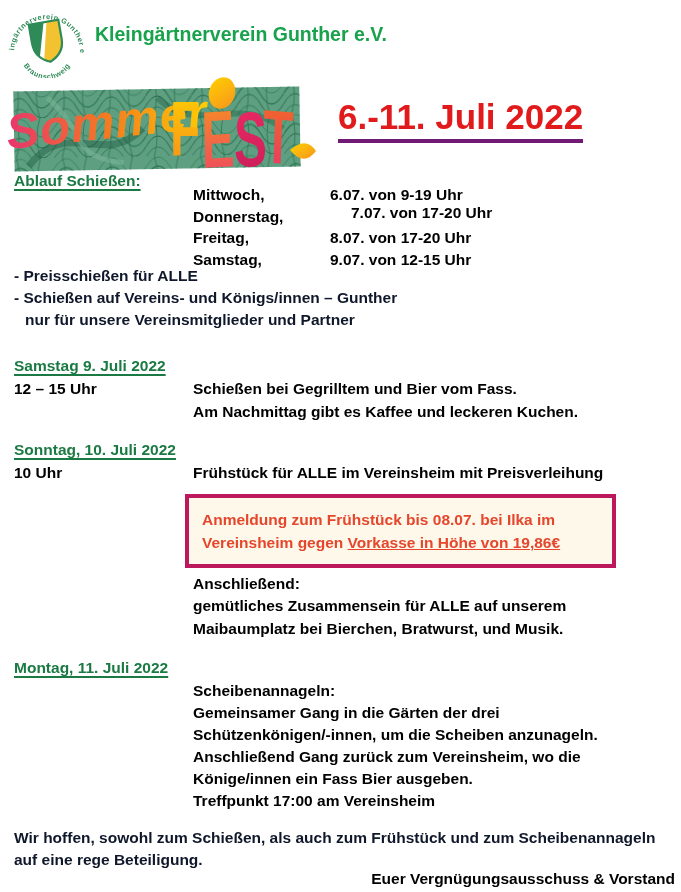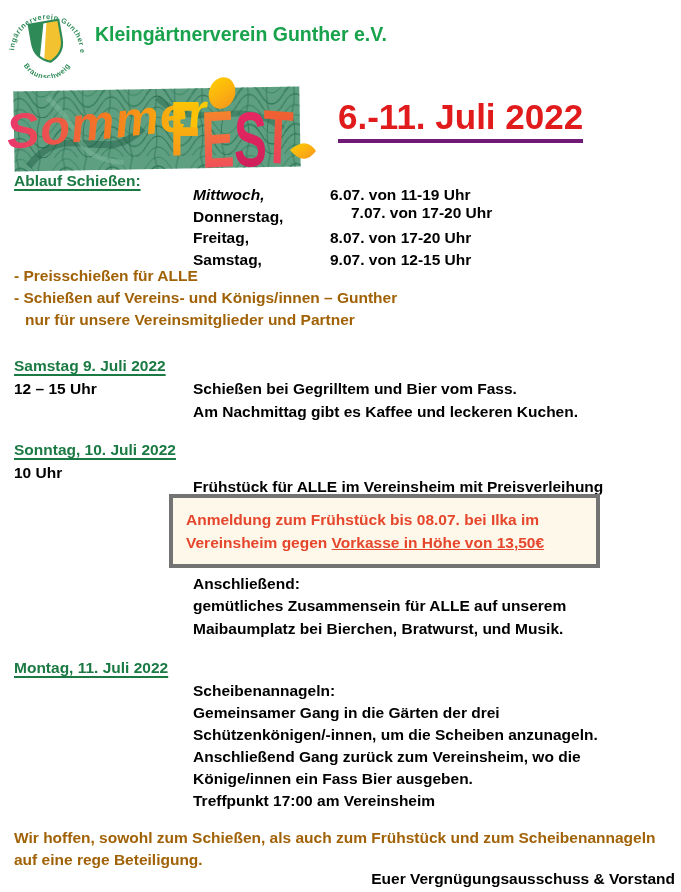--- a/index.html
+++ b/index.html
@@ -3,30 +3,30 @@
 <meta charset="utf-8">
 <style>
   html,body { margin:0; padding:0; background:#fff; }
   .page {
     position:relative; width:681px; height:892px; background:#ffffff;
     font-family:"Liberation Sans", sans-serif; font-weight:700; color:#000;
     overflow:hidden;
   }
   .t { position:absolute; white-space:nowrap; }
   .body { font-size:15.5px; line-height:1.2; }
-  .red { color:#a16207; }
+  .red { color:#0f172a; }
   .ghead { color:#1b7a43; text-decoration:underline; text-decoration-thickness:2px; text-underline-offset:3px; }
   .title { left:95px; top:23px; font-size:19.5px; color:#18a24c; }
   .date-head { left:338px; top:97px; }
   .date-head span { font-size:35px; color:#e11b1b; border-bottom:4px solid #701a75; padding-bottom:2px; display:inline-block; }
   .col-day { left:193px; }
   .col-time { left:330px; }
   .notice-box {
-    position:absolute; left:169px; top:494px; width:431px; box-sizing:border-box;
-    border:4px solid #737373; background:#fdf8ea; padding:10px 13px;
+    position:absolute; left:185px; top:494px; width:431px; box-sizing:border-box;
+    border:4px solid #be185d; background:#fdf8ea; padding:10px 13px;
     color:#e5462c; font-size:15.5px; line-height:23px;
   }
   .notice-box .u { text-decoration:underline; }
   .sig { right:6px; top:870px; text-align:left; }
   .logo-svg { position:absolute; left:4px; top:2px; }
   .banner-svg { position:absolute; left:8px; top:76px; }
 </style>
 </head>
 <body>
 
@@ -109,45 +109,45 @@
     <text transform="translate(226,90) scale(0.95,1.5)" font-size="52" font-weight="bold" fill="url(#gS2)">S</text>
     <text transform="translate(254,86) scale(0.95,1.45) rotate(3)" font-size="52" font-weight="bold" fill="url(#gT)">T</text>
   </svg>
 
   <div class="t date-head">
     <span>6.-11. Juli 2022</span>
   </div>
 
   <div class="t body ghead" style="left:14px; top:172px;">Ablauf Schießen:</div>
 
-  <div class="t body col-day" style="top:186px;font-style:italic;">Mittwoch,</div>
-  <div class="t body col-time" style="top:186px;">6.07. von 11-19 Uhr</div>
+  <div class="t body col-day" style="top:186px;">Mittwoch,</div>
+  <div class="t body col-time" style="top:186px;">6.07. von 9-19 Uhr</div>
   <div class="t body col-day" style="top:208px;">Donnerstag,</div>
   <div class="t body col-time" style="top:204px;margin-left:21px;">7.07. von 17-20 Uhr</div>
   <div class="t body col-day" style="top:229px;">Freitag,</div>
   <div class="t body col-time" style="top:229px;">8.07. von 17-20 Uhr</div>
   <div class="t body col-day" style="top:251px;">Samstag,</div>
   <div class="t body col-time" style="top:251px;">9.07. von 12-15 Uhr</div>
 
   <div class="t body red" style="left:14px; top:267px;">- Preisschießen für ALLE</div>
   <div class="t body red" style="left:14px; top:289px;">- Schießen auf Vereins- und Königs/innen – Gunther</div>
   <div class="t body red" style="left:25px; top:311px;">nur für unsere Vereinsmitglieder und Partner</div>
 
   <div class="t body ghead" style="left:14px; top:357px;">Samstag 9. Juli 2022</div>
   <div class="t body" style="left:14px; top:380px;">12 – 15 Uhr</div>
   <div class="t body" style="left:193px; top:380px;">Schießen bei Gegrilltem und Bier vom Fass.</div>
   <div class="t body" style="left:193px; top:403px;">Am Nachmittag gibt es Kaffee und leckeren Kuchen.</div>
 
   <div class="t body ghead" style="left:14px; top:441px;">Sonntag, 10. Juli 2022</div>
   <div class="t body" style="left:14px; top:464px;">10 Uhr</div>
-  <div class="t body" style="left:193px; top:464px;margin-top:14px;">Frühstück für ALLE im Vereinsheim mit Preisverleihung</div>
+  <div class="t body" style="left:193px; top:464px;">Frühstück für ALLE im Vereinsheim mit Preisverleihung</div>
 
   <div class="notice-box">
     <div>Anmeldung zum Frühstück bis 08.07. bei Ilka im</div>
-    <div><span>Vereinsheim gegen </span><span class="u">Vorkasse in Höhe von 13,50€</span></div>
+    <div><span>Vereinsheim gegen </span><span class="u">Vorkasse in Höhe von 19,86€</span></div>
   </div>
 
   <div class="t body" style="left:193px; top:575px;">Anschließend:</div>
   <div class="t body" style="left:193px; top:597px;">gemütliches Zusammensein für ALLE auf unserem</div>
   <div class="t body" style="left:193px; top:620px;">Maibaumplatz bei Bierchen, Bratwurst, und Musik.</div>
 
   <div class="t body ghead" style="left:14px; top:659px;">Montag, 11. Juli 2022</div>
   <div class="t body" style="left:193px; top:682px;">Scheibenannageln:</div>
   <div class="t body" style="left:193px; top:704px;">Gemeinsamer Gang in die Gärten der  drei</div>
   <div class="t body" style="left:193px; top:726px;">Schützenkönigen/-innen, um die Scheiben anzunageln.</div>

